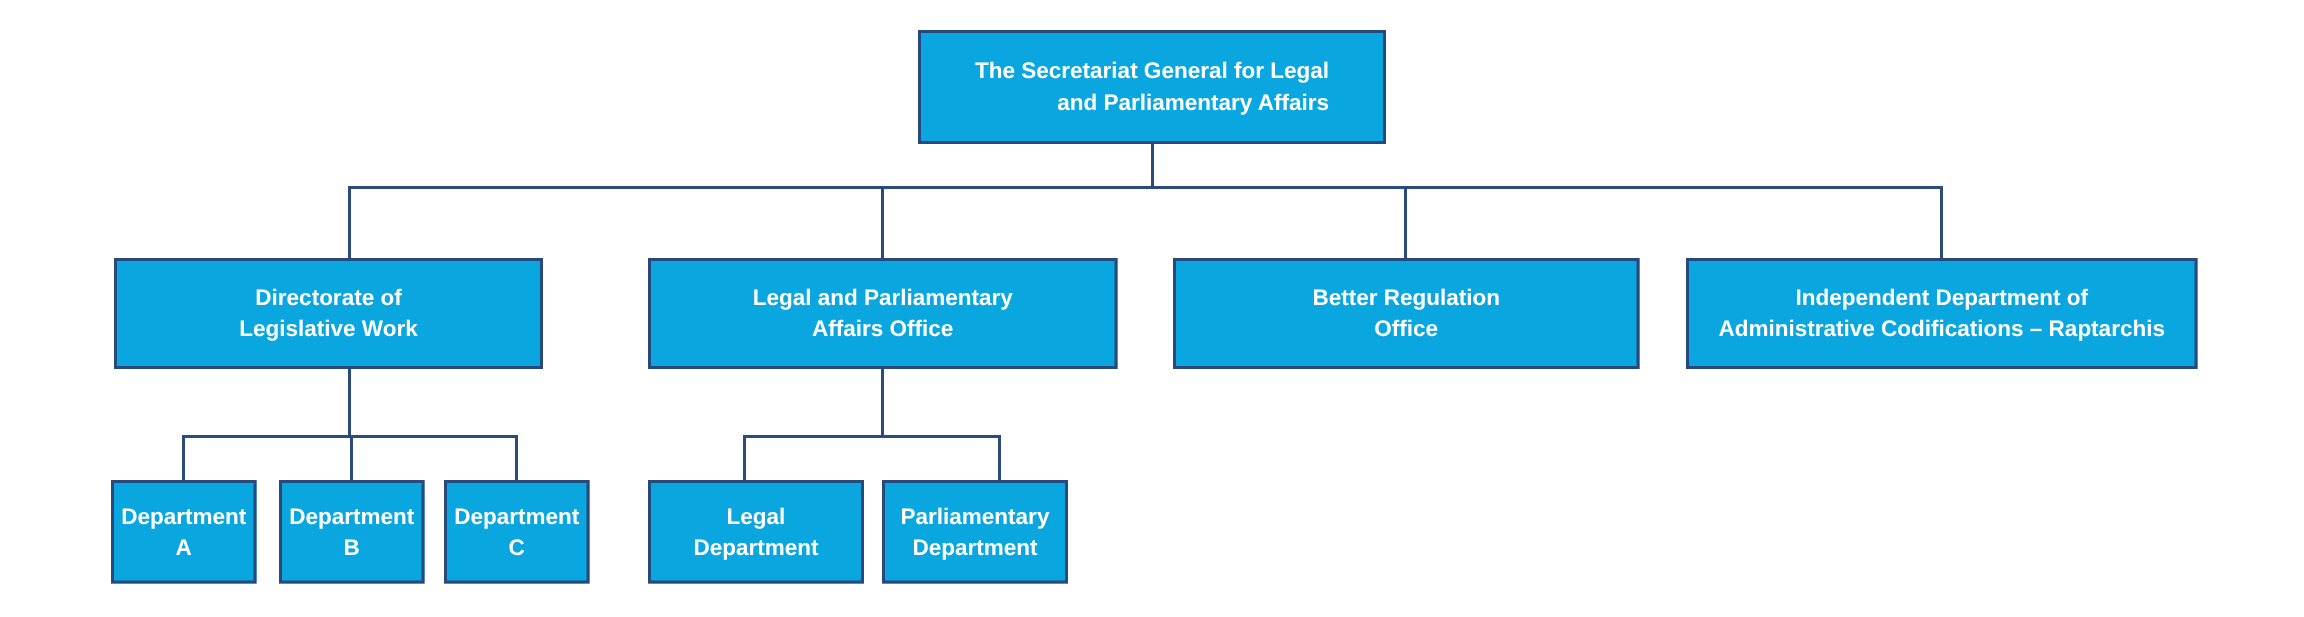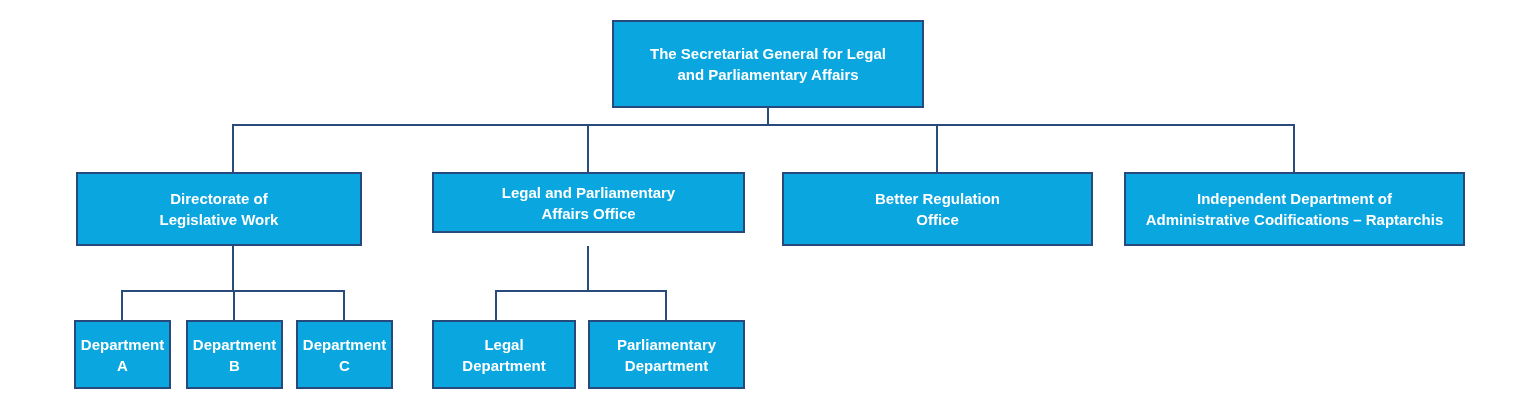--- a/index.html
+++ b/index.html
@@ -36,32 +36,32 @@
     display: flex;
     align-items: center;
     justify-content: center;
     text-align: center;
     font-size: 15px;
     line-height: 21px;
     font-weight: 700;
     white-space: pre-line;
   }
   
-  .n-root   { left: 612px; top: 20px;  width: 312px; height: 88px; }
+  .n-root   { left: 612px; top: 20px;  width: 312px; height: 76px; text-align: right; }
   
   .n-dir    { left: 76px;   top: 172px; width: 286px; height: 74px; }
-  .n-lpo    { left: 432px;  top: 172px; width: 313px; height: 61px; }
+  .n-lpo    { left: 432px;  top: 172px; width: 313px; height: 74px; }
   .n-bro    { left: 782px;  top: 172px; width: 311px; height: 74px; }
   .n-idp    { left: 1124px; top: 172px; width: 341px; height: 74px; }
   
   .n-da     { left: 74px;  top: 320px; width: 97px;  height: 69px; }
   .n-db     { left: 186px; top: 320px; width: 97px;  height: 69px; }
   .n-dc     { left: 296px; top: 320px; width: 97px;  height: 69px; }
   .n-ld     { left: 432px; top: 320px; width: 144px; height: 69px; }
-  .n-pd     { left: 588px; top: 320px; width: 157px; height: 69px; }
+  .n-pd     { left: 588px; top: 320px; width: 124px; height: 69px; }
 </style>
 </head>
 <body style="--background: #ffffff; --box-fill: #0aa6e0; --box-border: #28497c; --line: #2a4b7e; --text: #ffffff;">
 
 <div class="org-chart">
 
   <svg class="connectors" viewBox="0 0 1536 411" xmlns="http://www.w3.org/2000/svg" aria-hidden="true">
 
     <line x1="768" y1="96" x2="768" y2="126"></line>
     <line x1="232" y1="125" x2="1295" y2="125"></line>

